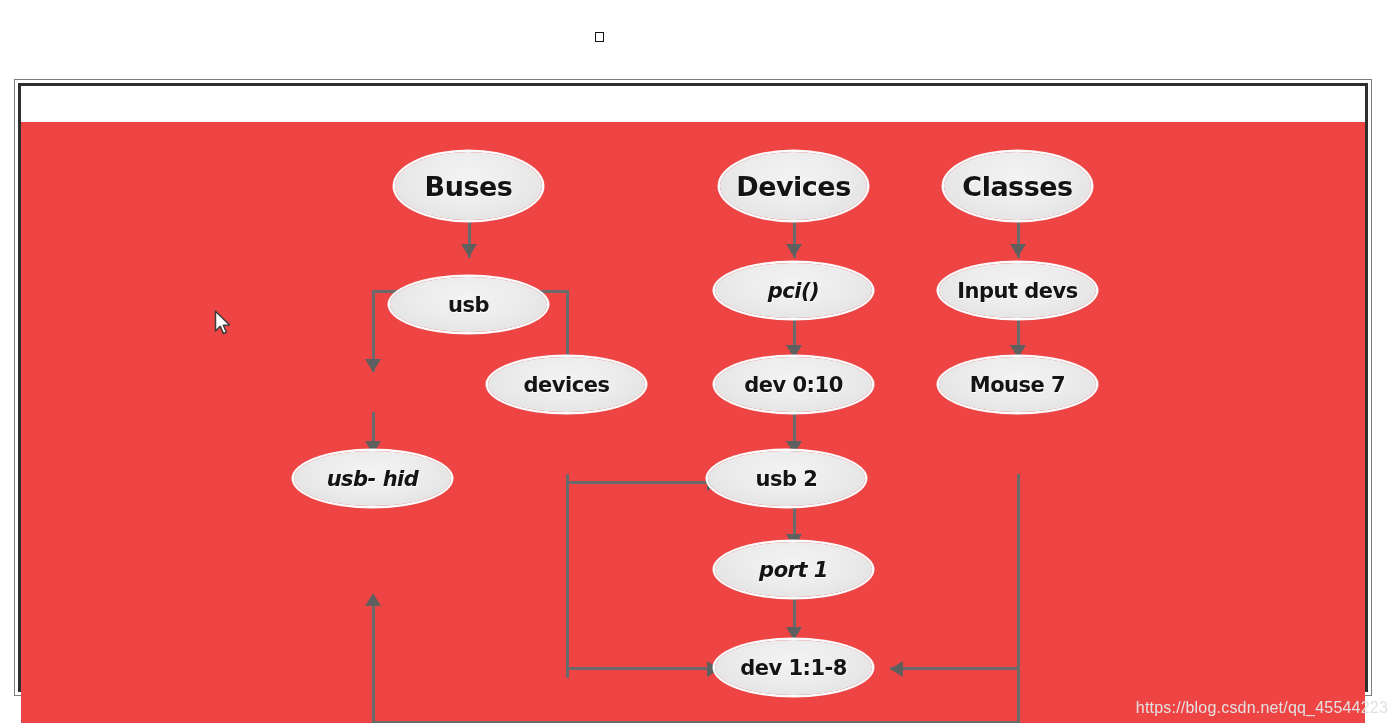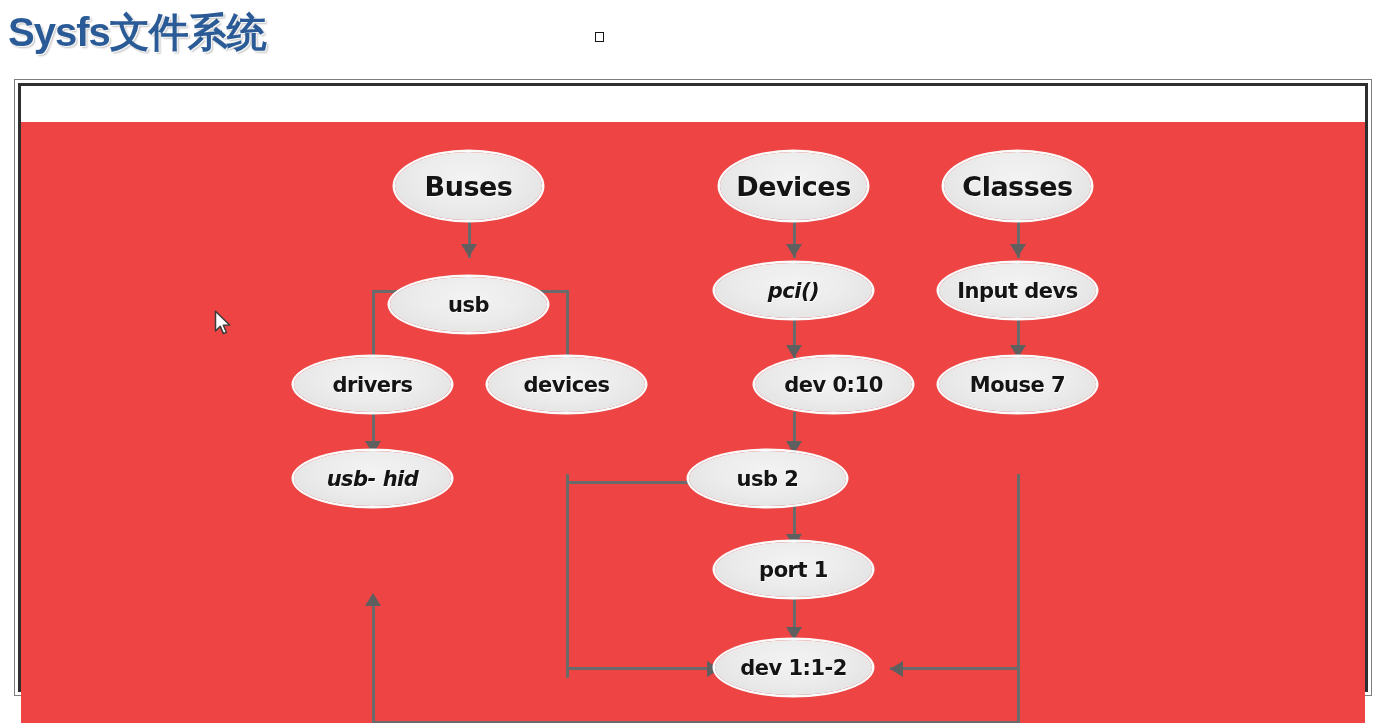--- a/index.html
+++ b/index.html
@@ -152,21 +152,20 @@
     width: 20px;
     height: 28px;
     z-index: 20;
   }
 </style>
 </head>
 <body>
 
 <div id="slide">
 
-  <div id="title">Sysfs文件系统</div>
 
   <div id="tofu"></div>
 
   <div id="frame-outer"></div>
   <div id="frame-inner"></div>
 
   <div id="frame-canvas">
 
     <div class="ln v" style="left:447px; top:98px; height:38px;"></div>
     <div class="arrow down" style="left:440px; top:122px;"></div>
@@ -237,54 +236,52 @@
     </div>
 
     <div class="node sub" style="left:694px; top:141px; width:157px; height:55px;font-style:italic;">
       <span class="lbl">pci()</span>
     </div>
 
     <div class="node sub" style="left:918px; top:141px; width:157px; height:55px;">
       <span class="lbl">Input devs</span>
     </div>
 
-    <div class="node sub" style="left:273px; top:235px; width:157px; height:55px;">
-      <span class="lbl">drivers</span>
-    </div>
 
     <div class="node sub" style="left:467px; top:235px; width:157px; height:55px;">
       <span class="lbl">devices</span>
     </div>
 
-    <div class="node sub" style="left:734px; top:235px; width:157px; height:55px;">
+    <div class="node sub" style="left:694px; top:235px; width:157px; height:55px;">
       <span class="lbl">dev 0:10</span>
     </div>
 
     <div class="node sub" style="left:918px; top:235px; width:157px; height:55px;">
       <span class="lbl">Mouse 7</span>
     </div>
 
     <div class="node sub" style="left:273px; top:329px; width:157px; height:55px;font-style:italic;">
       <span class="lbl">usb- hid</span>
     </div>
 
-    <div class="node sub" style="left:668px; top:329px; width:157px; height:55px;">
+    <div class="node sub" style="left:687px; top:329px; width:157px; height:55px;">
       <span class="lbl">usb 2</span>
     </div>
 
-    <div class="node sub" style="left:694px; top:420px; width:157px; height:55px;">
+    <div class="node sub" style="left:694px; top:420px; width:157px; height:55px;font-style:italic;">
       <span class="lbl">port 1</span>
     </div>
 
     <div class="node sub" style="left:694px; top:518px; width:157px; height:55px;">
-      <span class="lbl">dev 1:1-2</span>
+      <span class="lbl">dev 1:1-8</span>
     </div>
 
   </div>
 
+  <div id="watermark">https://blog.csdn.net/qq_45544223</div>
 
   <div id="cursor">
     <svg width="20" height="28" viewBox="0 0 20 28" xmlns="http://www.w3.org/2000/svg">
       <path d="M1.5 1.2 L1.5 21.0 L6.3 16.4 L9.4 23.6 L12.4 22.3 L9.3 15.3 L15.6 15.0 Z" fill="#ffffff" stroke="#3c3c3c" stroke-width="1.5" stroke-linejoin="round"></path>
     </svg>
   </div>
 
 </div>
 
 </body></html>

